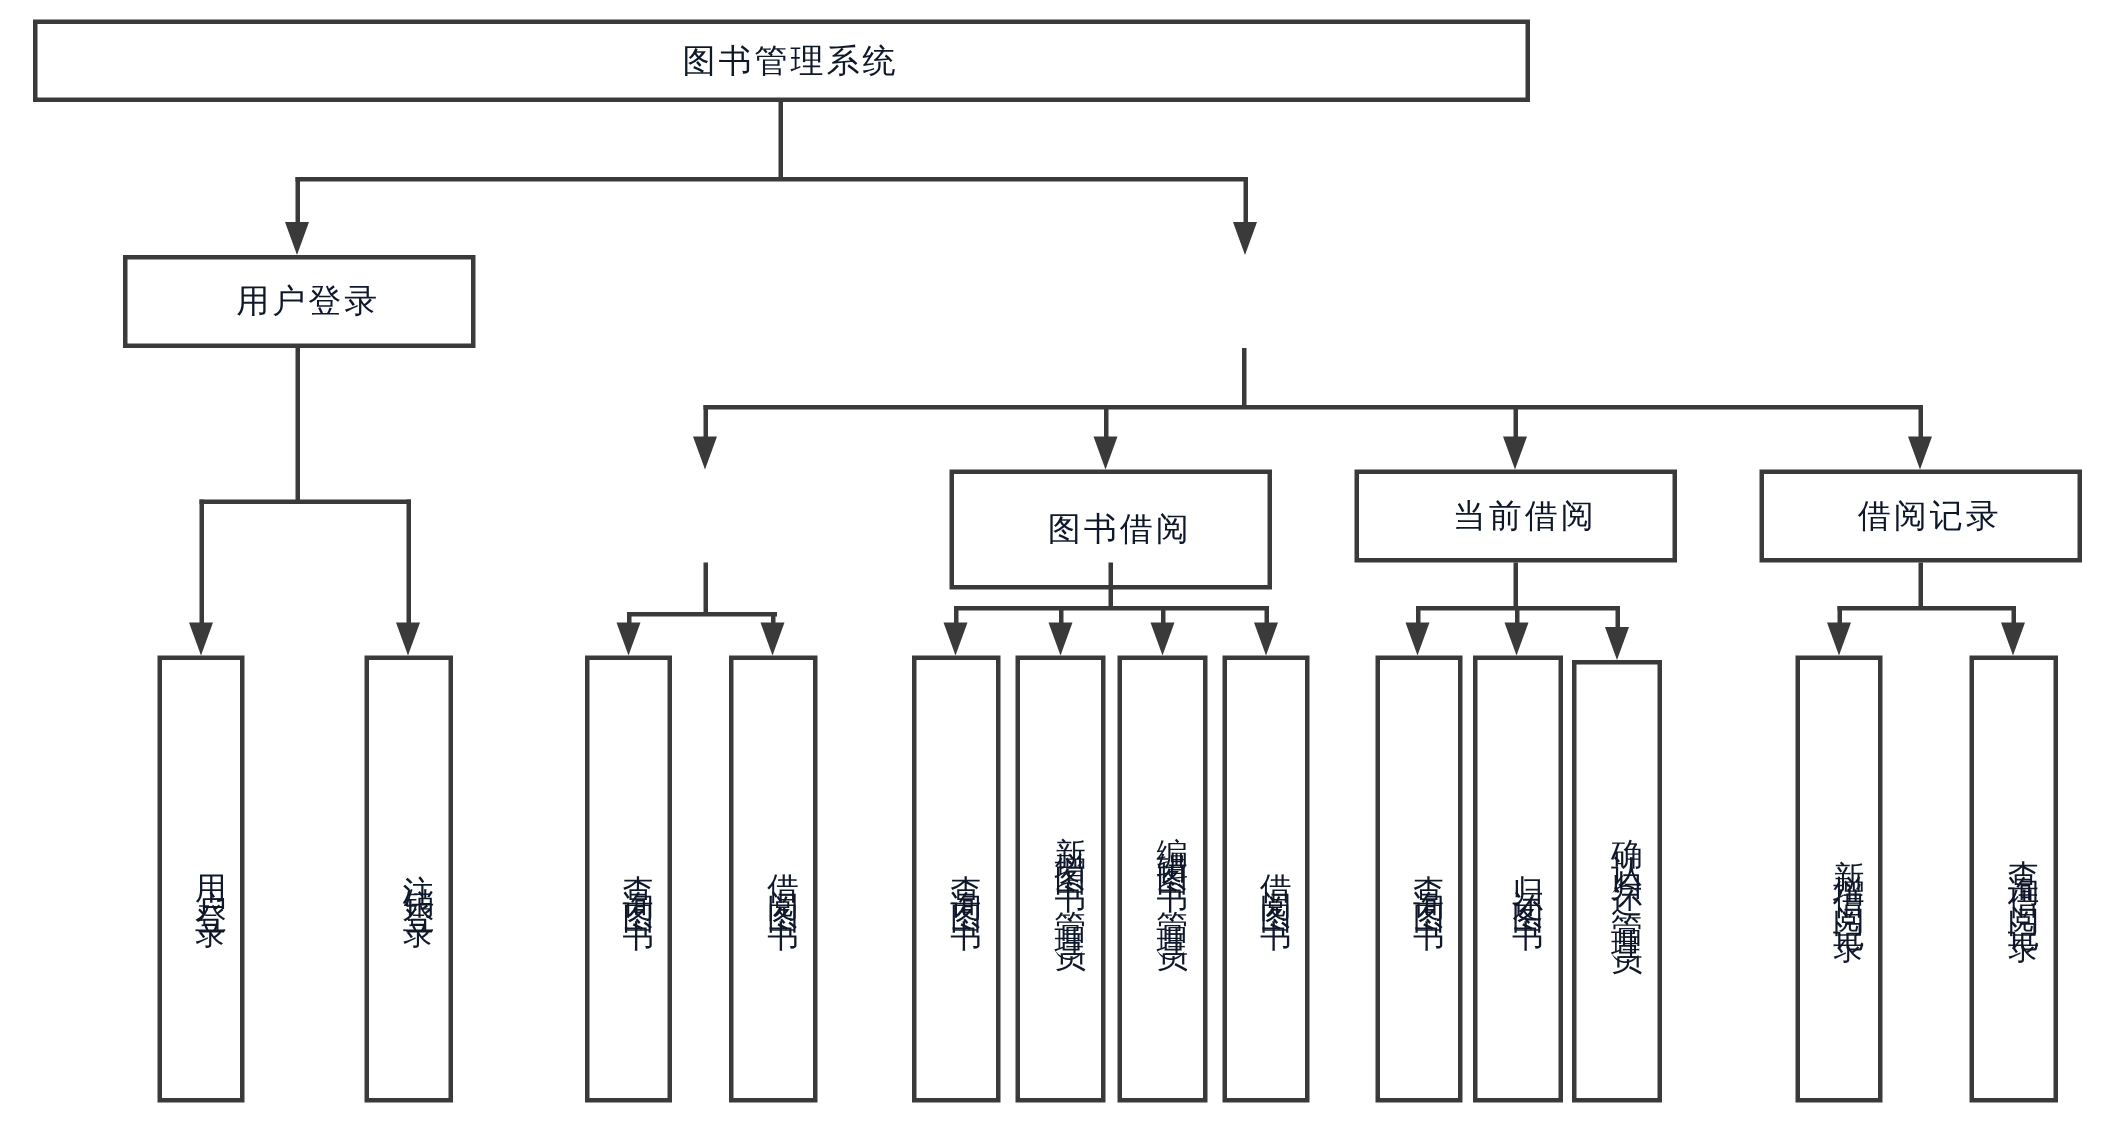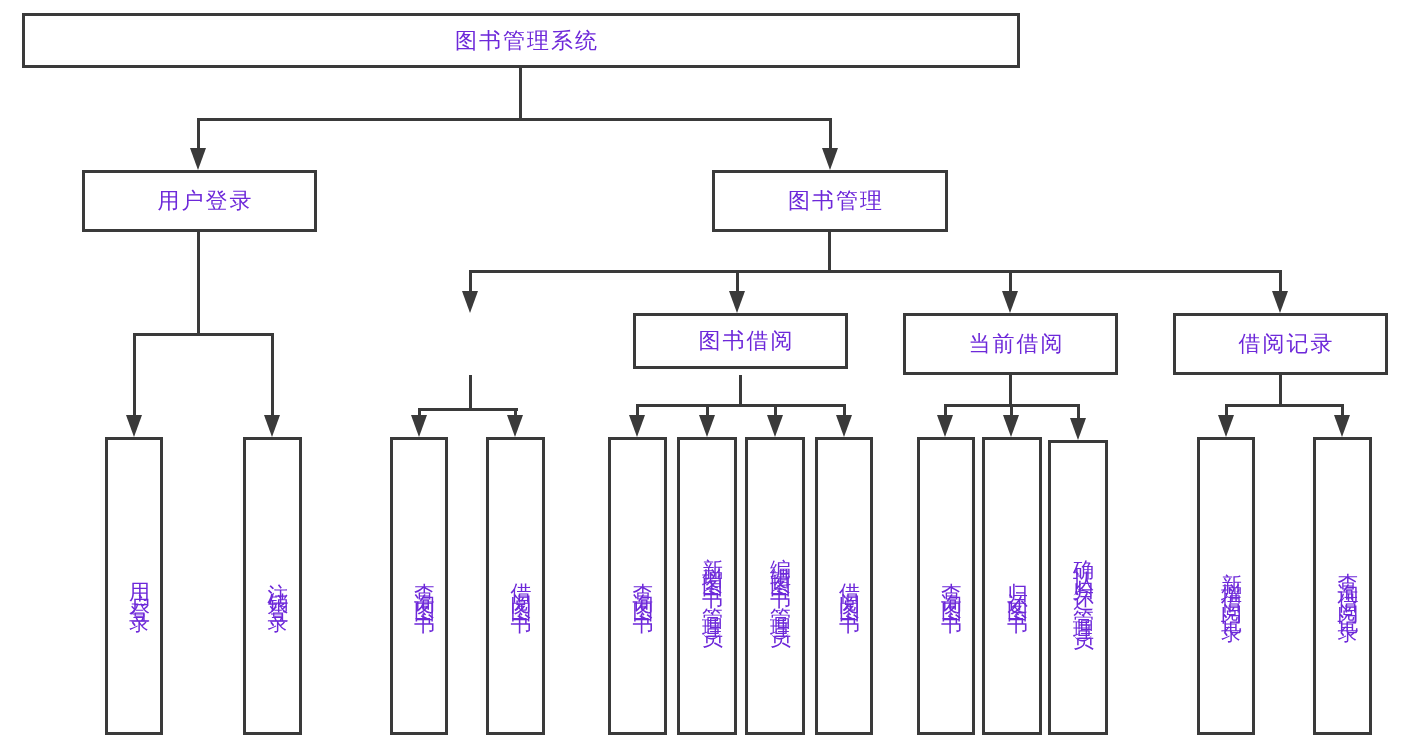--- a/index.html
+++ b/index.html
@@ -13,21 +13,21 @@
     height: 747px;
     background: #ffffff;
     font-family: "Liberation Sans", "DejaVu Sans", sans-serif;
     overflow: hidden;
   }
   .node {
     position: absolute;
     box-sizing: border-box;
     border: 3px solid #3a3a3a;
     background: #ffffff;
-    color: #6d28d9;
+    color: #0f172a;
     display: flex;
     align-items: center;
     justify-content: center;
     font-size: 22px;
     letter-spacing: 2px;
     white-space: nowrap;
     padding-left: 12px;
   }
   .node.v {
     writing-mode: vertical-rl;
@@ -60,23 +60,22 @@
   }
 </style>
 </head>
 <body>
 
 <div id="stage">
 
   <div class="node" style="left:22px; top:13px; width:998px; height:55px;">图书管理系统</div>
 
   <div class="node" style="left:82px; top:170px; width:235px; height:62px;">用户登录</div>
-  <div class="node" style="left:712px; top:170px; width:236px; height:62px;">图书管理</div>
 
-  <div class="node" style="left:633px; top:313px; width:215px; height:56px;">图书借阅</div>
+  <div class="node" style="left:633px; top:313px; width:215px; height:80px;">图书借阅</div>
   <div class="node" style="left:903px; top:313px; width:215px; height:62px;">当前借阅</div>
   <div class="node" style="left:1173px; top:313px; width:215px; height:62px;">借阅记录</div>
 
   <div class="node v" style="left:105px; top:437px; width:58px; height:298px;">用户登录</div>
   <div class="node v" style="left:243px; top:437px; width:59px; height:298px;">注销登录</div>
 
   <div class="node v" style="left:390px; top:437px; width:58px; height:298px;">查询图书</div>
   <div class="node v" style="left:486px; top:437px; width:59px; height:298px;">借阅图书</div>
 
   <div class="node v" style="left:608px; top:437px; width:59px; height:298px;">查询图书</div>

